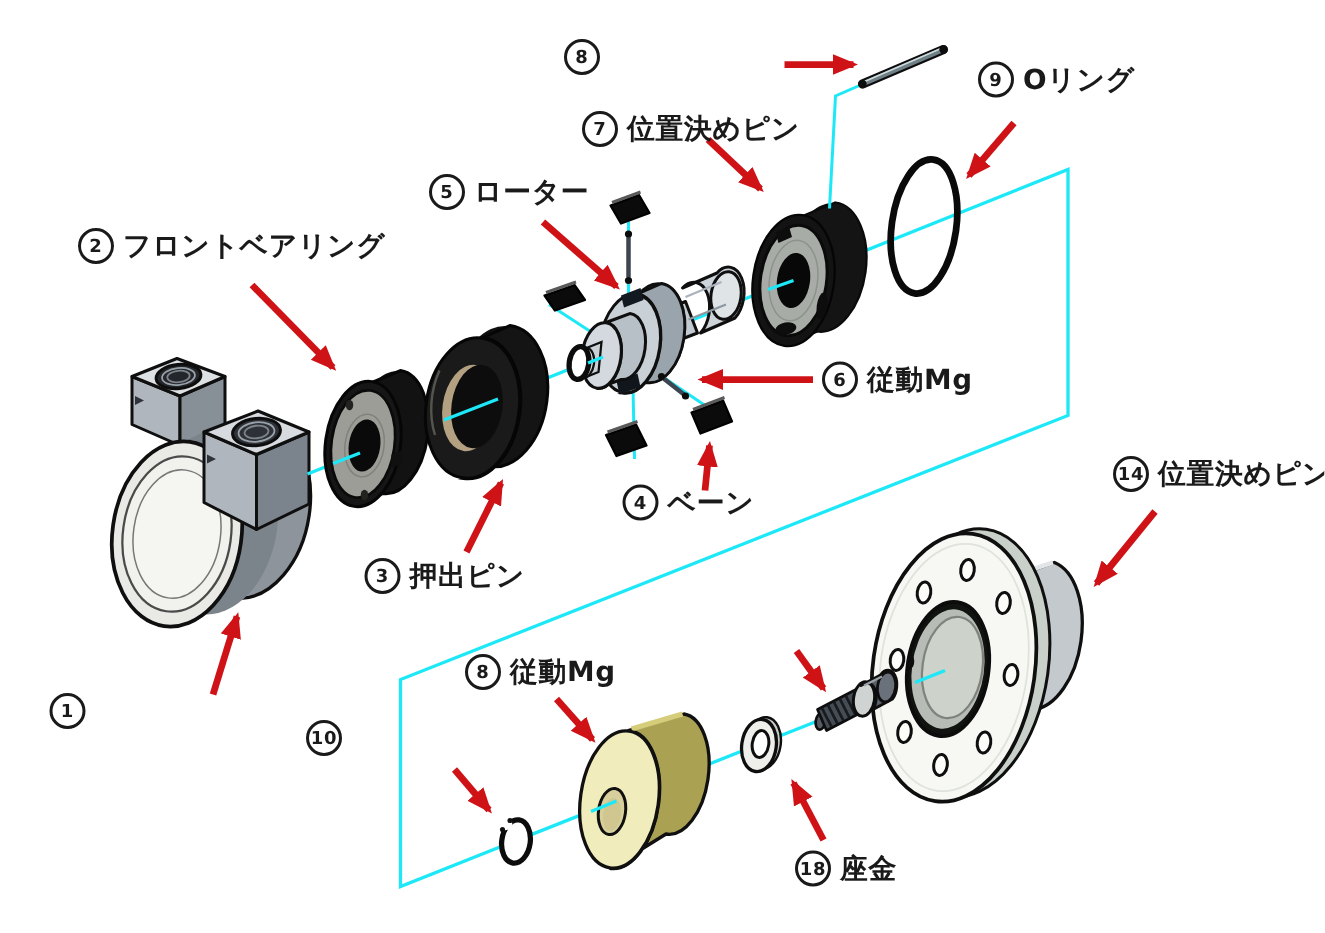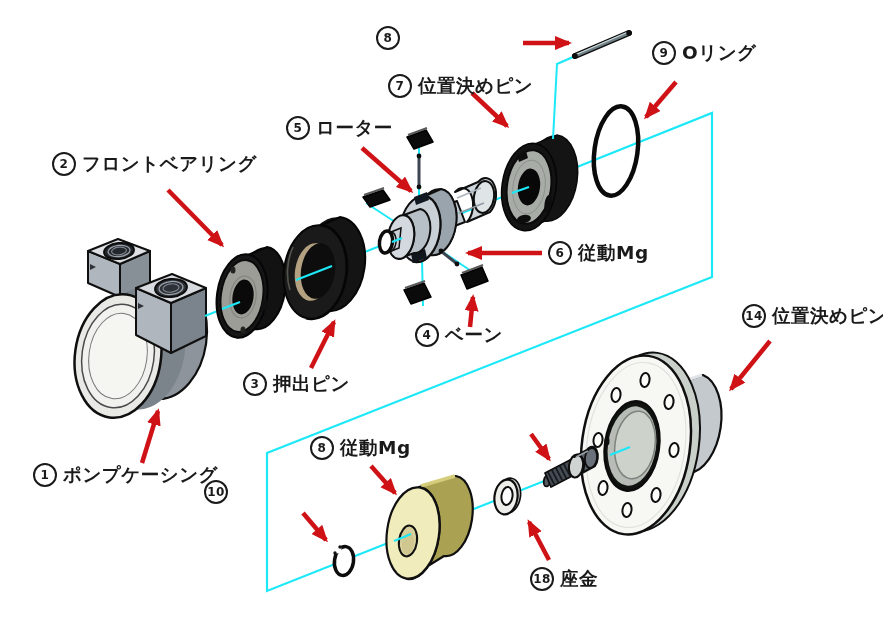--- a/index.html
+++ b/index.html
@@ -235,21 +235,20 @@
     <line x1="303" y1="513" x2="326" y2="540"></line>
     <line x1="371" y1="466" x2="395" y2="493"></line>
     <line x1="549" y1="560" x2="529" y2="522"></line>
     <line x1="531" y1="434" x2="549" y2="459"></line>
     <line x1="770" y1="341" x2="731" y2="389"></line>
   </g>
 </svg>
 
 <div class="label" style="left:33px;top:462px">
   <span class="circ">1</span>
-  <span>ポンプケーシング</span>
 </div>
 <div class="label" style="left:52px;top:151px">
   <span class="circ">2</span>
   <span>フロントベアリング</span>
 </div>
 <div class="label" style="left:243px;top:371px">
   <span class="circ">3</span>
   <span>押出ピン</span>
 </div>
 <div class="label" style="left:415px;top:322px">

